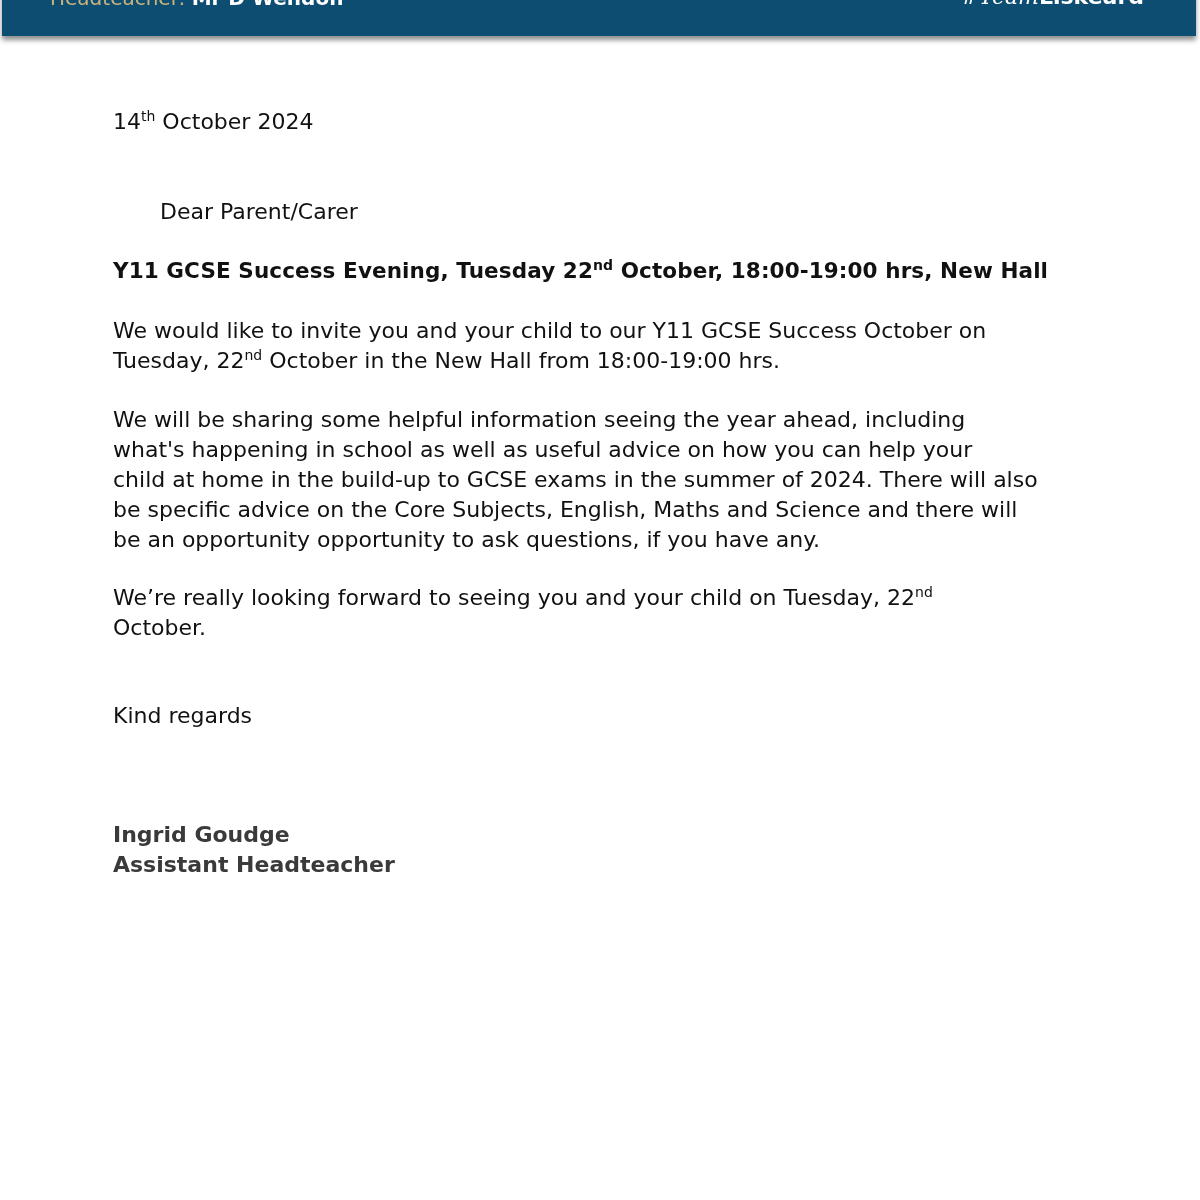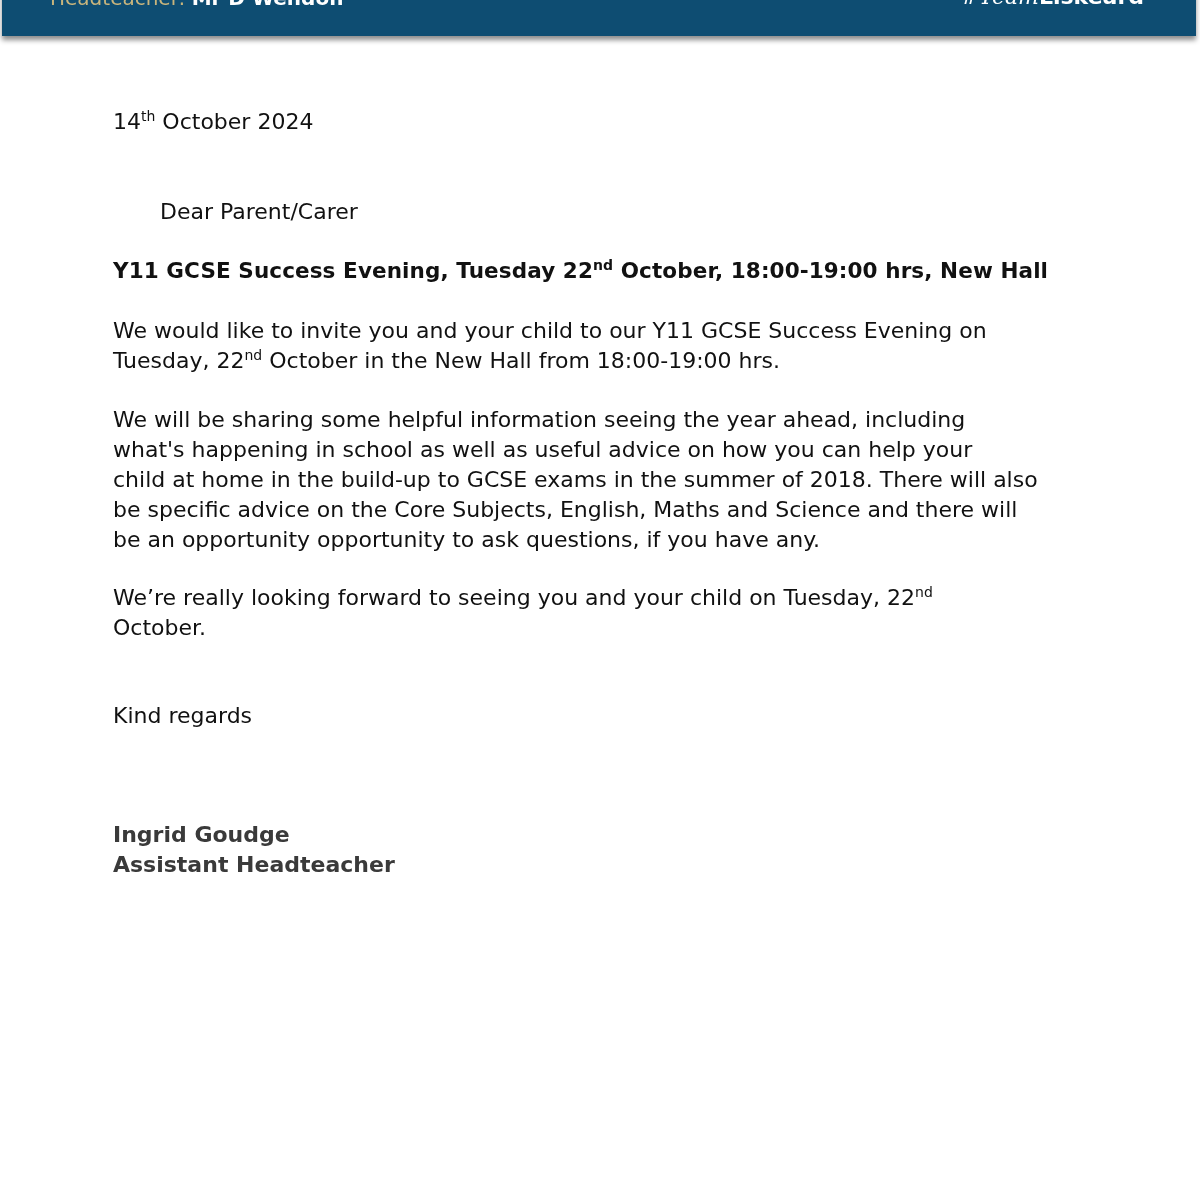--- a/index.html
+++ b/index.html
@@ -116,28 +116,28 @@
     <span>14</span><sup>th</sup><span> October 2024</span>
   </div>
 
   <div class="line-block greeting">Dear Parent/Carer</div>
 
   <div class="line-block subject">
     <span>Y11 GCSE Success Evening, Tuesday 22</span><sup>nd</sup><span> October, 18:00-19:00 hrs, New Hall</span>
   </div>
 
   <div class="line-block para1">
-    <span class="para-line">We would like to invite you and your child to our Y11 GCSE Success Evening on</span>
+    <span class="para-line">We would like to invite you and your child to our Y11 GCSE Success October on</span>
     <span class="para-line"><span>Tuesday, 22</span><sup>nd</sup><span> October in the New Hall from 18:00-19:00 hrs.</span></span>
   </div>
 
   <div class="line-block para2">
     <span class="para-line">We will be sharing some helpful information seeing the year ahead, including</span>
     <span class="para-line">what's happening in school as well as useful advice on how you can help your</span>
-    <span class="para-line">child at home in the build-up to GCSE exams in the summer of 2018. There will also</span>
+    <span class="para-line">child at home in the build-up to GCSE exams in the summer of 2024. There will also</span>
     <span class="para-line">be specific advice on the Core Subjects, English, Maths and Science and there will</span>
     <span class="para-line">be an opportunity opportunity to ask questions, if you have any.</span>
   </div>
 
   <div class="line-block para3">
     <span class="para-line"><span>We’re really looking forward to seeing you and your child on Tuesday, 22</span><sup>nd</sup></span>
     <span class="para-line">October.</span>
   </div>
 
   <div class="line-block closing">Kind regards</div>

